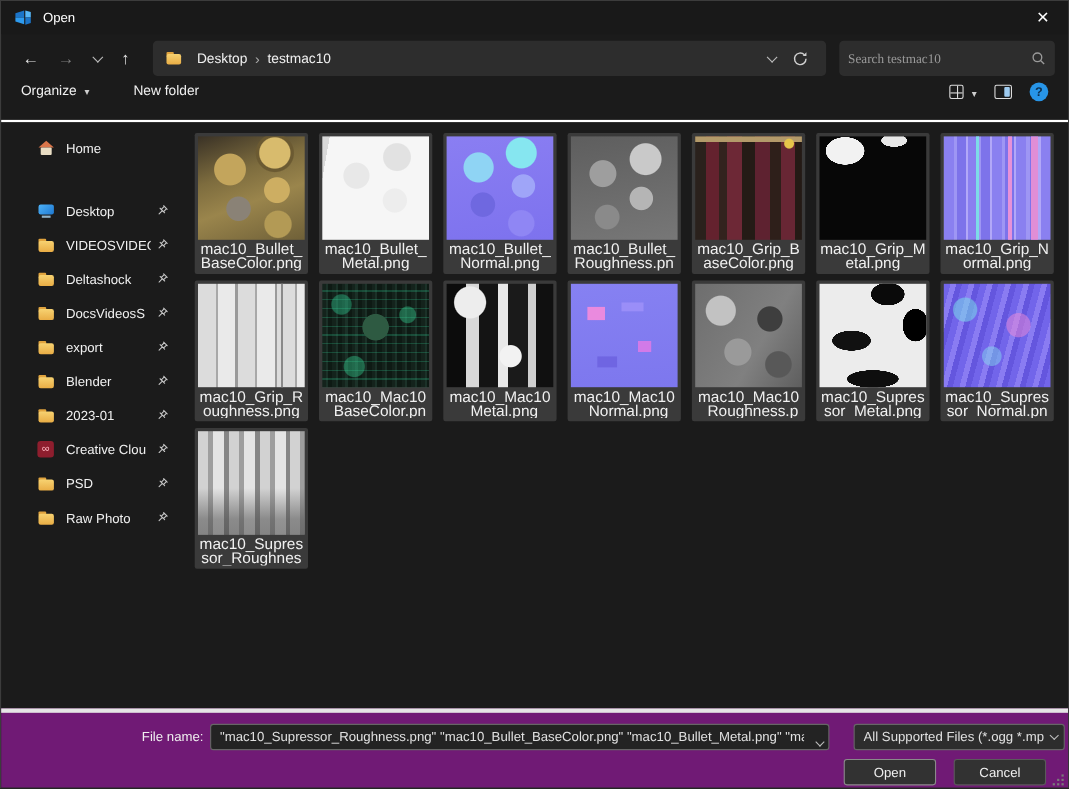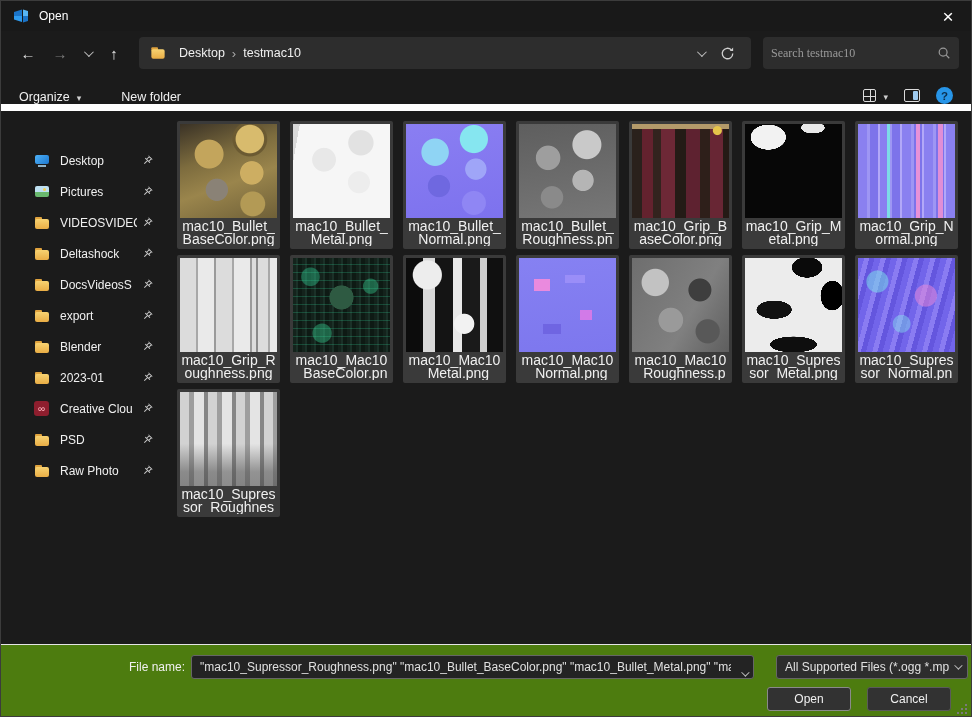--- a/index.html
+++ b/index.html
@@ -34,22 +34,22 @@
   .addr-spacer { flex:1; }
   .addr-chev { width:26px; display:flex; justify-content:center; cursor:pointer; }
   .refresh-btn { width:28px; display:flex; justify-content:center; cursor:pointer; }
   .searchbox { width:196px; height:32px; background:#2d2d2d; border-radius:4px; flex:none;
                display:flex; align-items:center; padding:0 8px; }
   .searchbox input { flex:1; background:none; border:none; outline:none; color:#c8c8c8;
                      font-size:12px; font-family:Liberation Serif, serif; min-width:0; }
   .searchbox input::placeholder { color:#9a9a9a; }
 
   
-  .cmdbar { height:36px; display:flex; align-items:flex-end; padding:0 18px; gap:6px;
-            border-bottom:7px solid #ffffff; }
+  .cmdbar { height:36px; display:flex; align-items:flex-start; padding:0 18px; gap:6px;
+            border-bottom:2px solid #ffffff; }
   .cmditem { display:flex; align-items:center; gap:7px; font-size:12.5px; color:#f0f0f0; cursor:pointer; }
   .caret::before { content:"▾"; font-size:9px; color:#cfcfcf; }
   .cmd-newfolder { margin-left:34px; }
   .cmd-right { margin-left:auto; display:flex; align-items:center; gap:16px; }
   .ic-view { width:13px; height:13px; border:1.3px solid #dcdcdc; border-radius:2px; position:relative; }
   .ic-view::before { content:""; position:absolute; left:0; right:0; top:50%; height:1.2px; background:#dcdcdc; }
   .ic-view::after { content:""; position:absolute; top:0; bottom:0; left:50%; width:1.2px; background:#dcdcdc; }
   .ic-pane { width:16px; height:13px; border:1.3px solid #dcdcdc; border-radius:2px; position:relative; }
   .ic-pane::after { content:""; position:absolute; top:1px; bottom:1px; right:1px; width:5px; background:#9ecbf0; border-radius:1px; }
   .ic-help { width:17px; height:17px; border-radius:50%; background:#2795e8; display:flex;
@@ -186,21 +186,21 @@
   .sup-normal { background:
     radial-gradient(circle at 20% 25%, rgba(123,230,234,.5) 0 10%, transparent 11%),
     radial-gradient(circle at 70% 40%, rgba(239,138,216,.5) 0 12%, transparent 13%),
     radial-gradient(circle at 45% 70%, rgba(134,226,238,.45) 0 10%, transparent 11%),
     repeating-linear-gradient(105deg,#7265ea 0 6px,#8a7cf2 6px 11px,#6456de 11px 16px); }
   .sup-rough { background:
     linear-gradient(180deg, transparent 55%, rgba(80,80,80,.55) 85%, rgba(68,68,68,.55)),
     repeating-linear-gradient(90deg,#d2d2d2 0 9px,#9e9e9e 9px 14px,#e4e4e4 14px 24px,#868686 24px 28px); }
 
   
-  .footer { height:74px; background:#4d7c0f; border-top:1px solid #e5e5e5; position:relative; }
+  .footer { height:74px; background:#701a75; border-top:4px solid #e5e5e5; position:relative; }
   .frow1 { display:flex; align-items:center; margin-top:10px; padding-left:126px; }
   .fn-label { width:58px; text-align:right; margin-right:6px; font-size:12px; color:#f0f0f0; }
   .fn-wrap { position:relative; width:563px; height:24px; }
   .fn-wrap input { width:100%; height:100%; background:#232323; border:1px solid #666;
                    border-radius:3px; color:#e0e0e0; font-size:12px; font-family:inherit;
                    padding:0 22px 0 8px; outline:none; }
   .fn-chev { position:absolute; right:7px; top:8px; }
   .fn-chev .chev-d { width:6px; height:6px; }
   .ftype { position:relative; width:192px; height:24px; margin-left:22px; background:#2d2d2d;
            border:1px solid #666; border-radius:3px; display:flex; align-items:center;
@@ -280,49 +280,43 @@
         <span class="ic-pane"></span>
       </div>
       <div class="ic-help"></div>
     </div>
   </div>
 
   <div class="bodyrow">
 
     <div class="sidebar">
 
+        <div class="side-item">
+
+          <span class="ic ic-home"></span>
+          <span class="side-label">Home</span>
+
+        </div>
 
 
         <div class="side-item gap">
 
           <span class="ic ic-monitor"></span>
           <span class="side-label">Desktop</span>
           <span class="pin">
             <svg width="13" height="13" viewBox="0 0 16 16">
               <g fill="none" stroke="#c8c8c8" stroke-width="1.2" stroke-linecap="round" transform="rotate(45 8 8)">
                 <path d="M5.2 3h5.6M6.2 3v4.6M9.8 3v4.6M4.4 7.8h7.2M8 7.8V13"></path>
               </g>
             </svg>
           </span>
         </div>
 
 
 
-        <div class="side-item">
-
-          <span class="ic ic-picture"></span>
-          <span class="side-label">Pictures</span>
-          <span class="pin">
-            <svg width="13" height="13" viewBox="0 0 16 16">
-              <g fill="none" stroke="#c8c8c8" stroke-width="1.2" stroke-linecap="round" transform="rotate(45 8 8)">
-                <path d="M5.2 3h5.6M6.2 3v4.6M9.8 3v4.6M4.4 7.8h7.2M8 7.8V13"></path>
-              </g>
-            </svg>
-          </span>
-        </div>
 
 
         <div class="side-item">
 
           <span class="ic ic-folder"></span>
           <span class="side-label">VIDEOSVIDEOS</span>
           <span class="pin">
             <svg width="13" height="13" viewBox="0 0 16 16">
               <g fill="none" stroke="#c8c8c8" stroke-width="1.2" stroke-linecap="round" transform="rotate(45 8 8)">
                 <path d="M5.2 3h5.6M6.2 3v4.6M9.8 3v4.6M4.4 7.8h7.2M8 7.8V13"></path>

